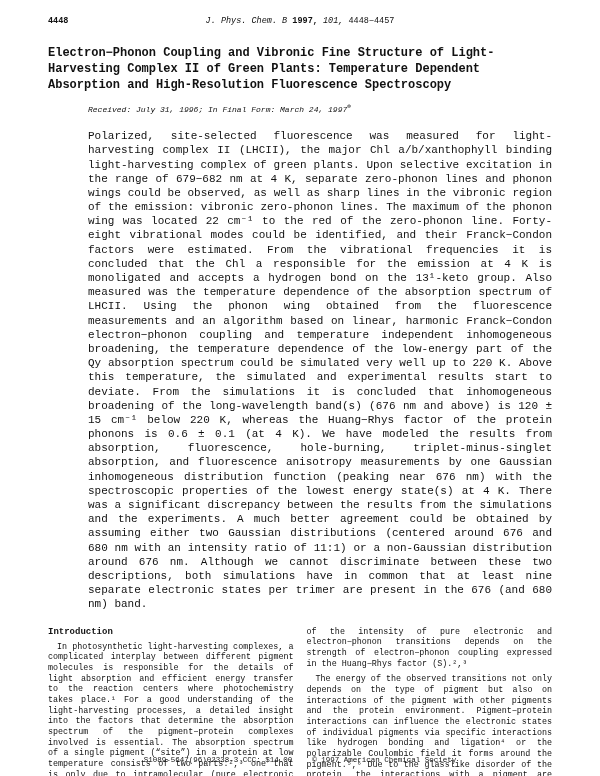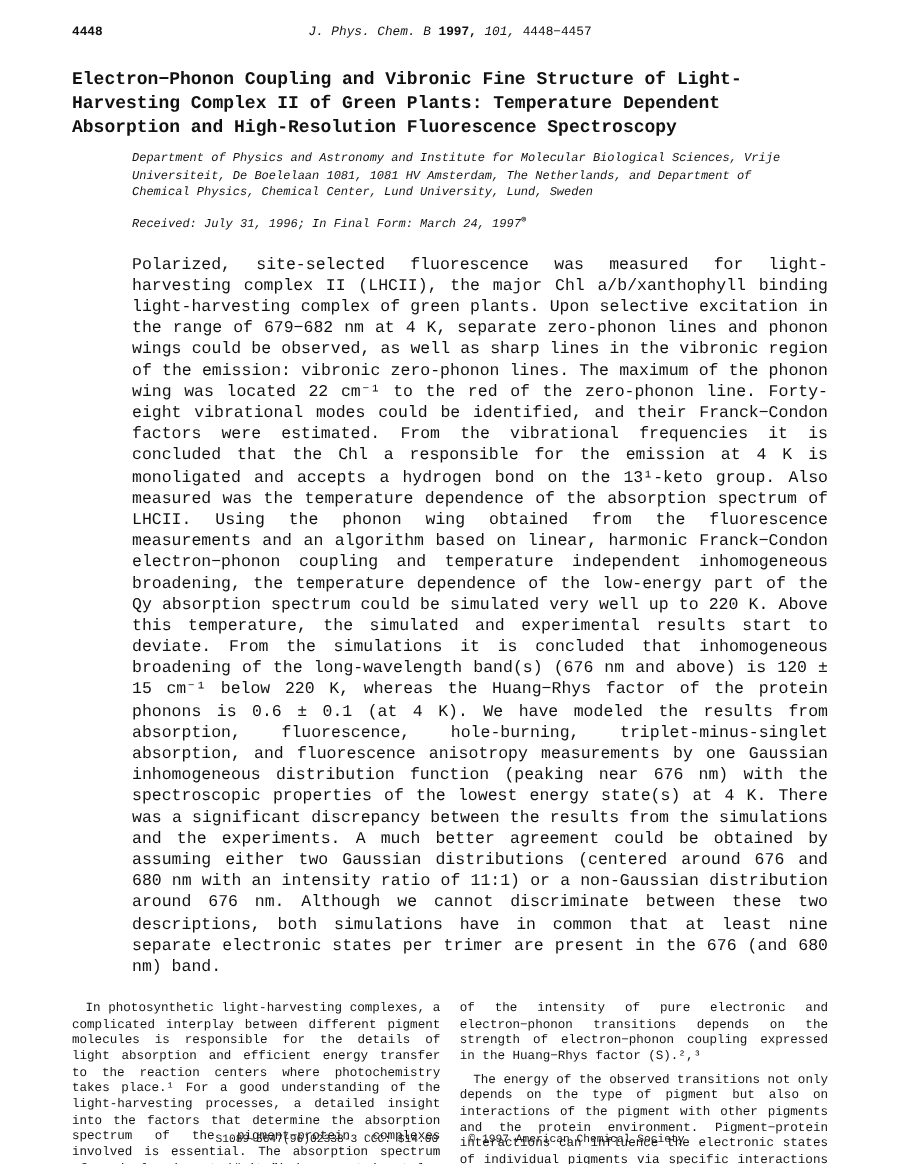--- a/index.html
+++ b/index.html
@@ -64,29 +64,29 @@
       <span class="j">J. Phys. Chem. B</span>
       <span class="y">1997,</span>
       <span class="v">101,</span>
       <span class="p">4448−4457</span>
     </span>
   </div>
 
   <h1 class="title">Electron−Phonon Coupling and Vibronic Fine Structure of Light-Harvesting Complex II of Green Plants: Temperature Dependent Absorption and High-Resolution Fluorescence Spectroscopy</h1>
 
 
-  <p class="affil">Department of Physics and Astronomy and Institute for Molecular Biological Sciences, Vrije Universiteit, De Boelelaan 1081, 1081 HV Amsterdam, The Netherlands, and Department of Chemical Physics, Chemical Center, Lund University, Lund, Sweden</p>
 
   <p class="received"><span>Received: July 31, 1996; In Final Form: March 24, 1997</span><sup>⊗</sup></p>
 
   <p class="abstract">Polarized, site-selected fluorescence was measured for light-harvesting complex II (LHCII), the major Chl a/b/xanthophyll binding light-harvesting complex of green plants. Upon selective excitation in the range of 679−682 nm at 4 K, separate zero-phonon lines and phonon wings could be observed, as well as sharp lines in the vibronic region of the emission: vibronic zero-phonon lines. The maximum of the phonon wing was located 22 cm⁻¹ to the red of the zero-phonon line. Forty-eight vibrational modes could be identified, and their Franck−Condon factors were estimated. From the vibrational frequencies it is concluded that the Chl a responsible for the emission at 4 K is monoligated and accepts a hydrogen bond on the 13¹-keto group. Also measured was the temperature dependence of the absorption spectrum of LHCII. Using the phonon wing obtained from the fluorescence measurements and an algorithm based on linear, harmonic Franck−Condon electron−phonon coupling and temperature independent inhomogeneous broadening, the temperature dependence of the low-energy part of the Qy absorption spectrum could be simulated very well up to 220 K. Above this temperature, the simulated and experimental results start to deviate. From the simulations it is concluded that inhomogeneous broadening of the long-wavelength band(s) (676 nm and above) is 120 ± 15 cm⁻¹ below 220 K, whereas the Huang−Rhys factor of the protein phonons is 0.6 ± 0.1 (at 4 K). We have modeled the results from absorption, fluorescence, hole-burning, triplet-minus-singlet absorption, and fluorescence anisotropy measurements by one Gaussian inhomogeneous distribution function (peaking near 676 nm) with the spectroscopic properties of the lowest energy state(s) at 4 K. There was a significant discrepancy between the results from the simulations and the experiments. A much better agreement could be obtained by assuming either two Gaussian distributions (centered around 676 and 680 nm with an intensity ratio of 11:1) or a non-Gaussian distribution around 676 nm. Although we cannot discriminate between these two descriptions, both simulations have in common that at least nine separate electronic states per trimer are present in the 676 (and 680 nm) band.</p>
 
   <div class="columns">
 
     <div class="col col-left">
+      <h2 class="section-heading">Introduction</h2>
       <p class="body-par indent">In photosynthetic light-harvesting complexes, a complicated interplay between different pigment molecules is responsible for the details of light absorption and efficient energy transfer to the reaction centers where photochemistry takes place.¹ For a good understanding of the light-harvesting processes, a detailed insight into the factors that determine the absorption spectrum of the pigment−protein complexes involved is essential. The absorption spectrum of a single pigment (“site”) in a protein at low temperature consists of two parts:²,³ one that is only due to intramolecular (pure electronic and vibronic) transitions and another that reflects coupling of these transitions to the intermolecular vibrations of the protein environment (phonons). The former contributions give rise to Lorentzian-shaped zero-phonon lines (ZPLs), the widths of which are determined by the dephasing times of the excited states. The latter contributions give rise to broad wings, the phonon wings (PWs) to the blue of the ZPLs. Both contributions can only be observed separately at low temperature; at temperatures above about 100 K the PW totally masks the zero-phonon contribution. The ratio</p>
 
       <div class="footnotes">
         <div class="fn-rule"></div>
         <p class="footnote">* Author to whom correspondence is to be addressed. Tel: +31 20 4447941. Fax: +31 20 4447899. E-mail: erwinp@nat.vu.nl.</p>
         <p class="footnote">† Vrije Universiteit.</p>
         <p class="footnote">‡ Lund University.</p>
         <p class="footnote">⊗ Abstract published in Advance ACS Abstracts, January 1, 1997.</p>
       </div>
     </div>

